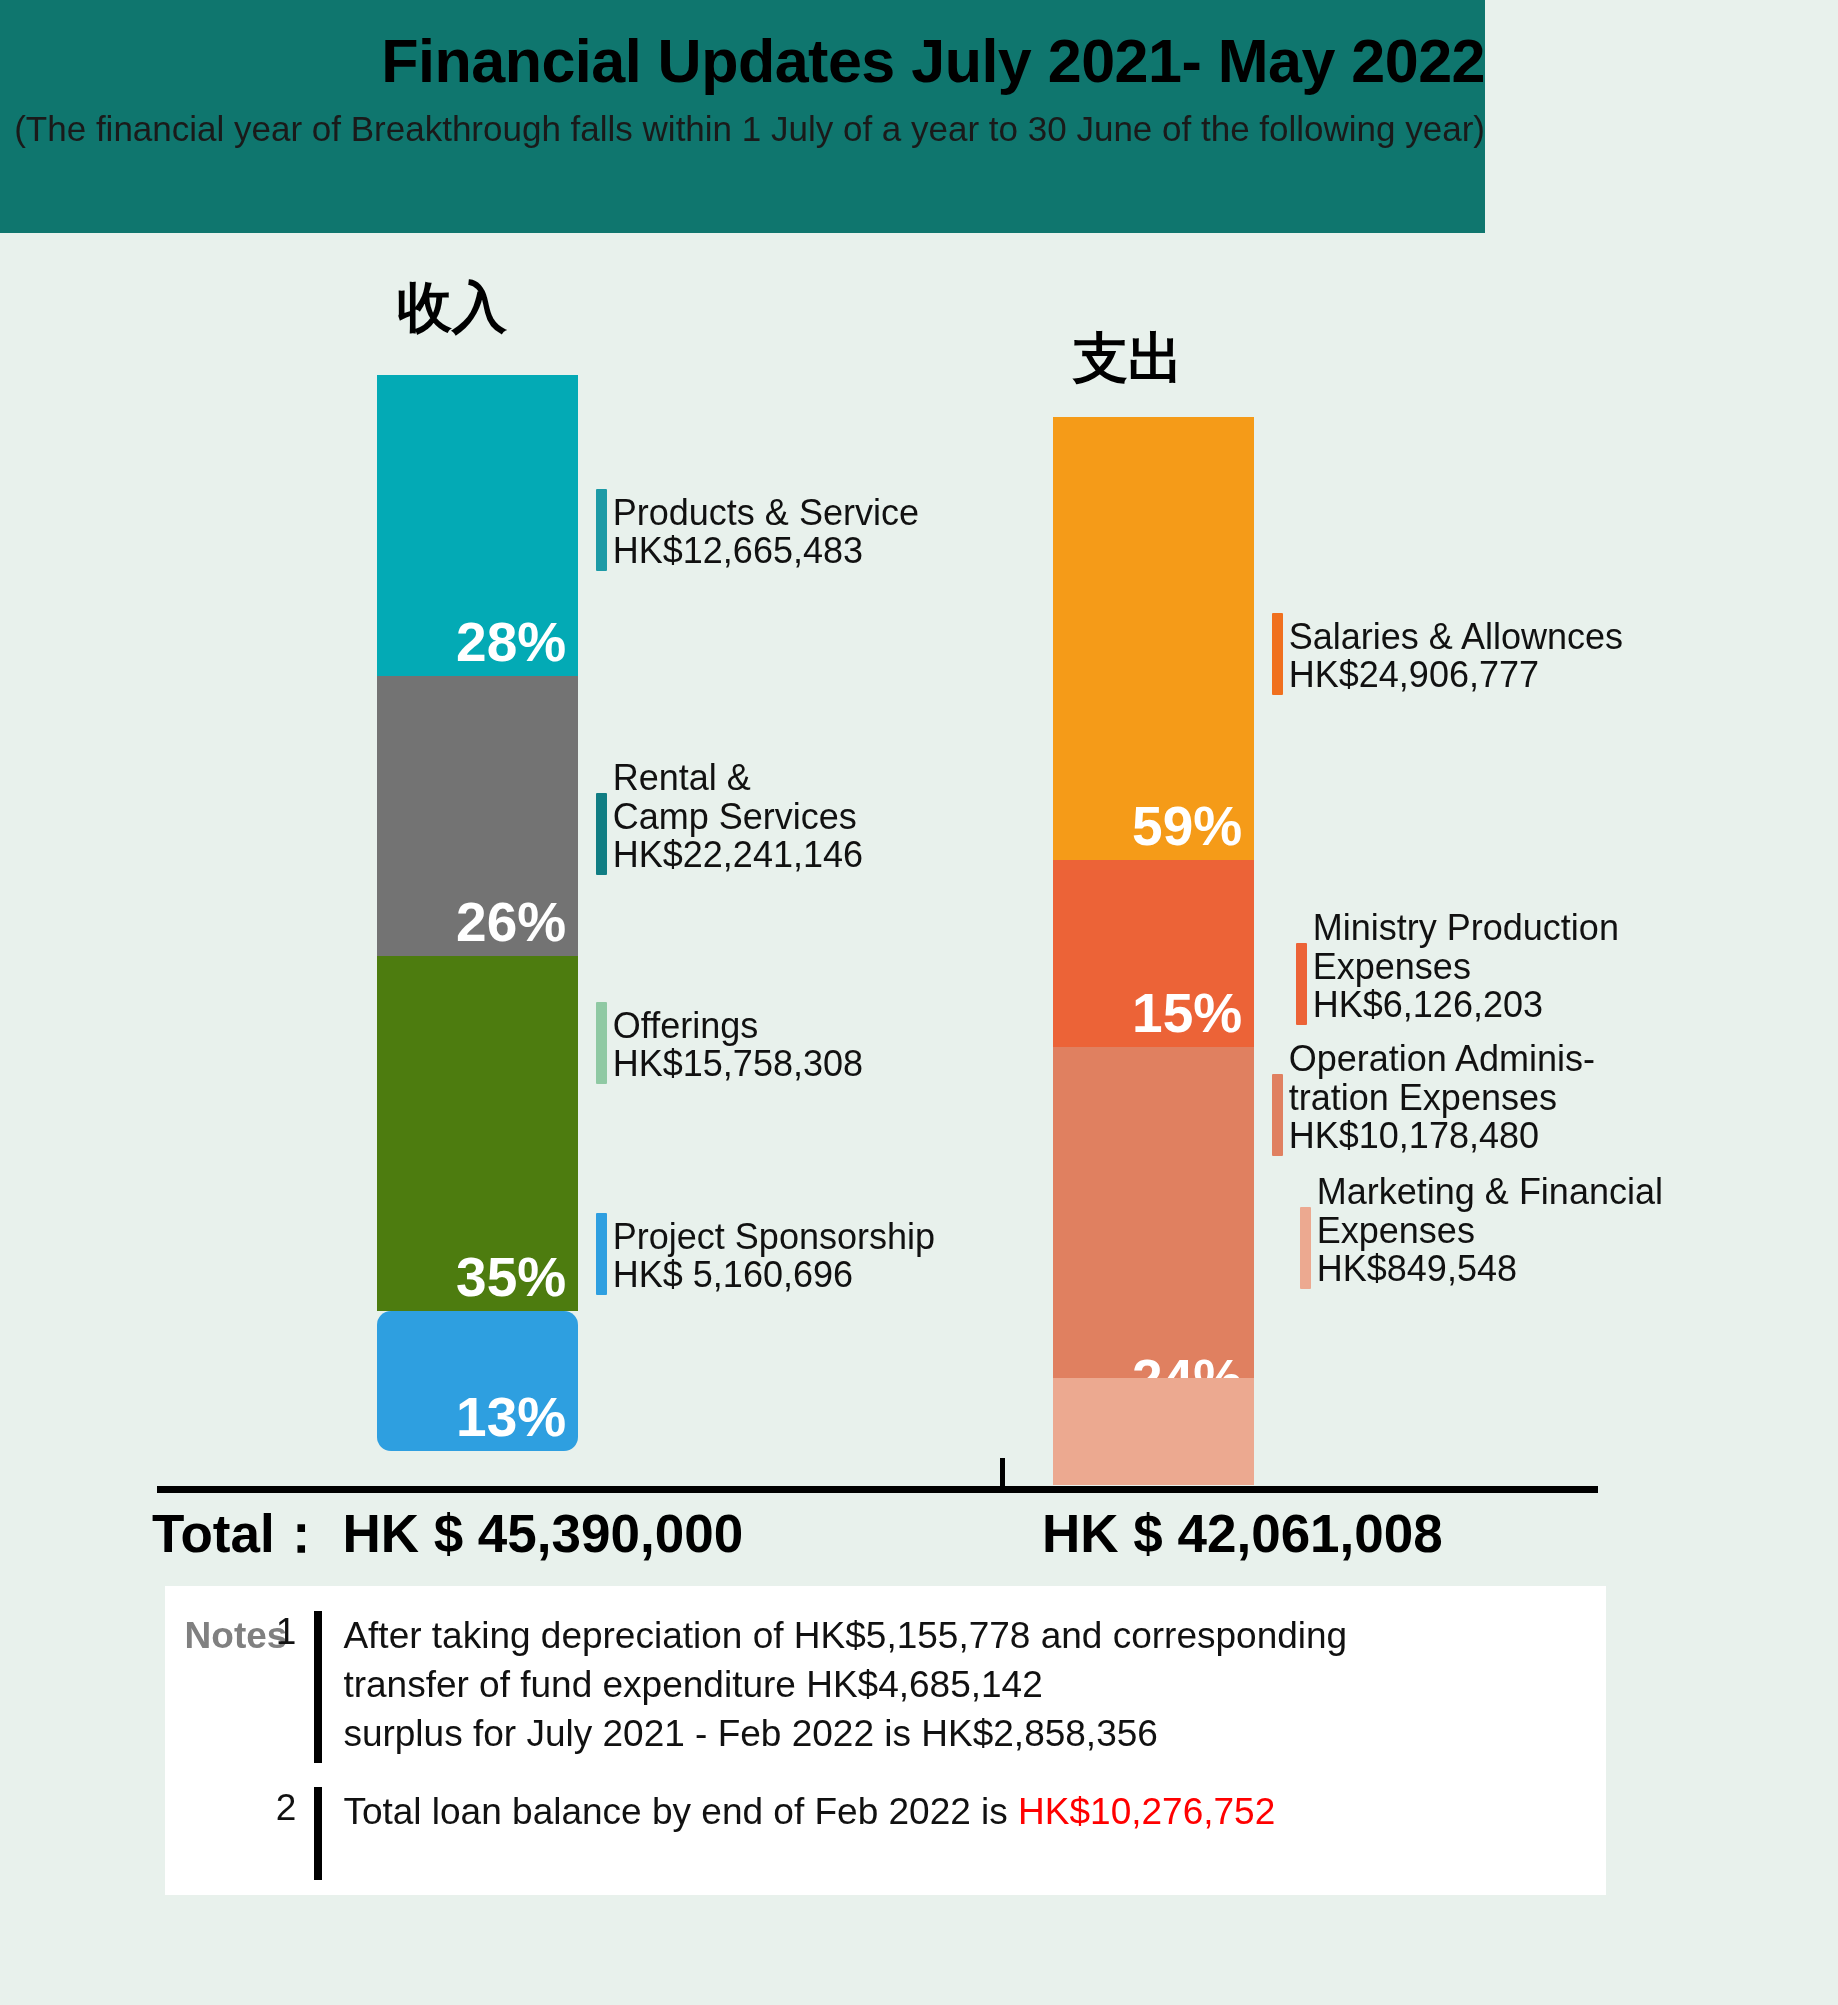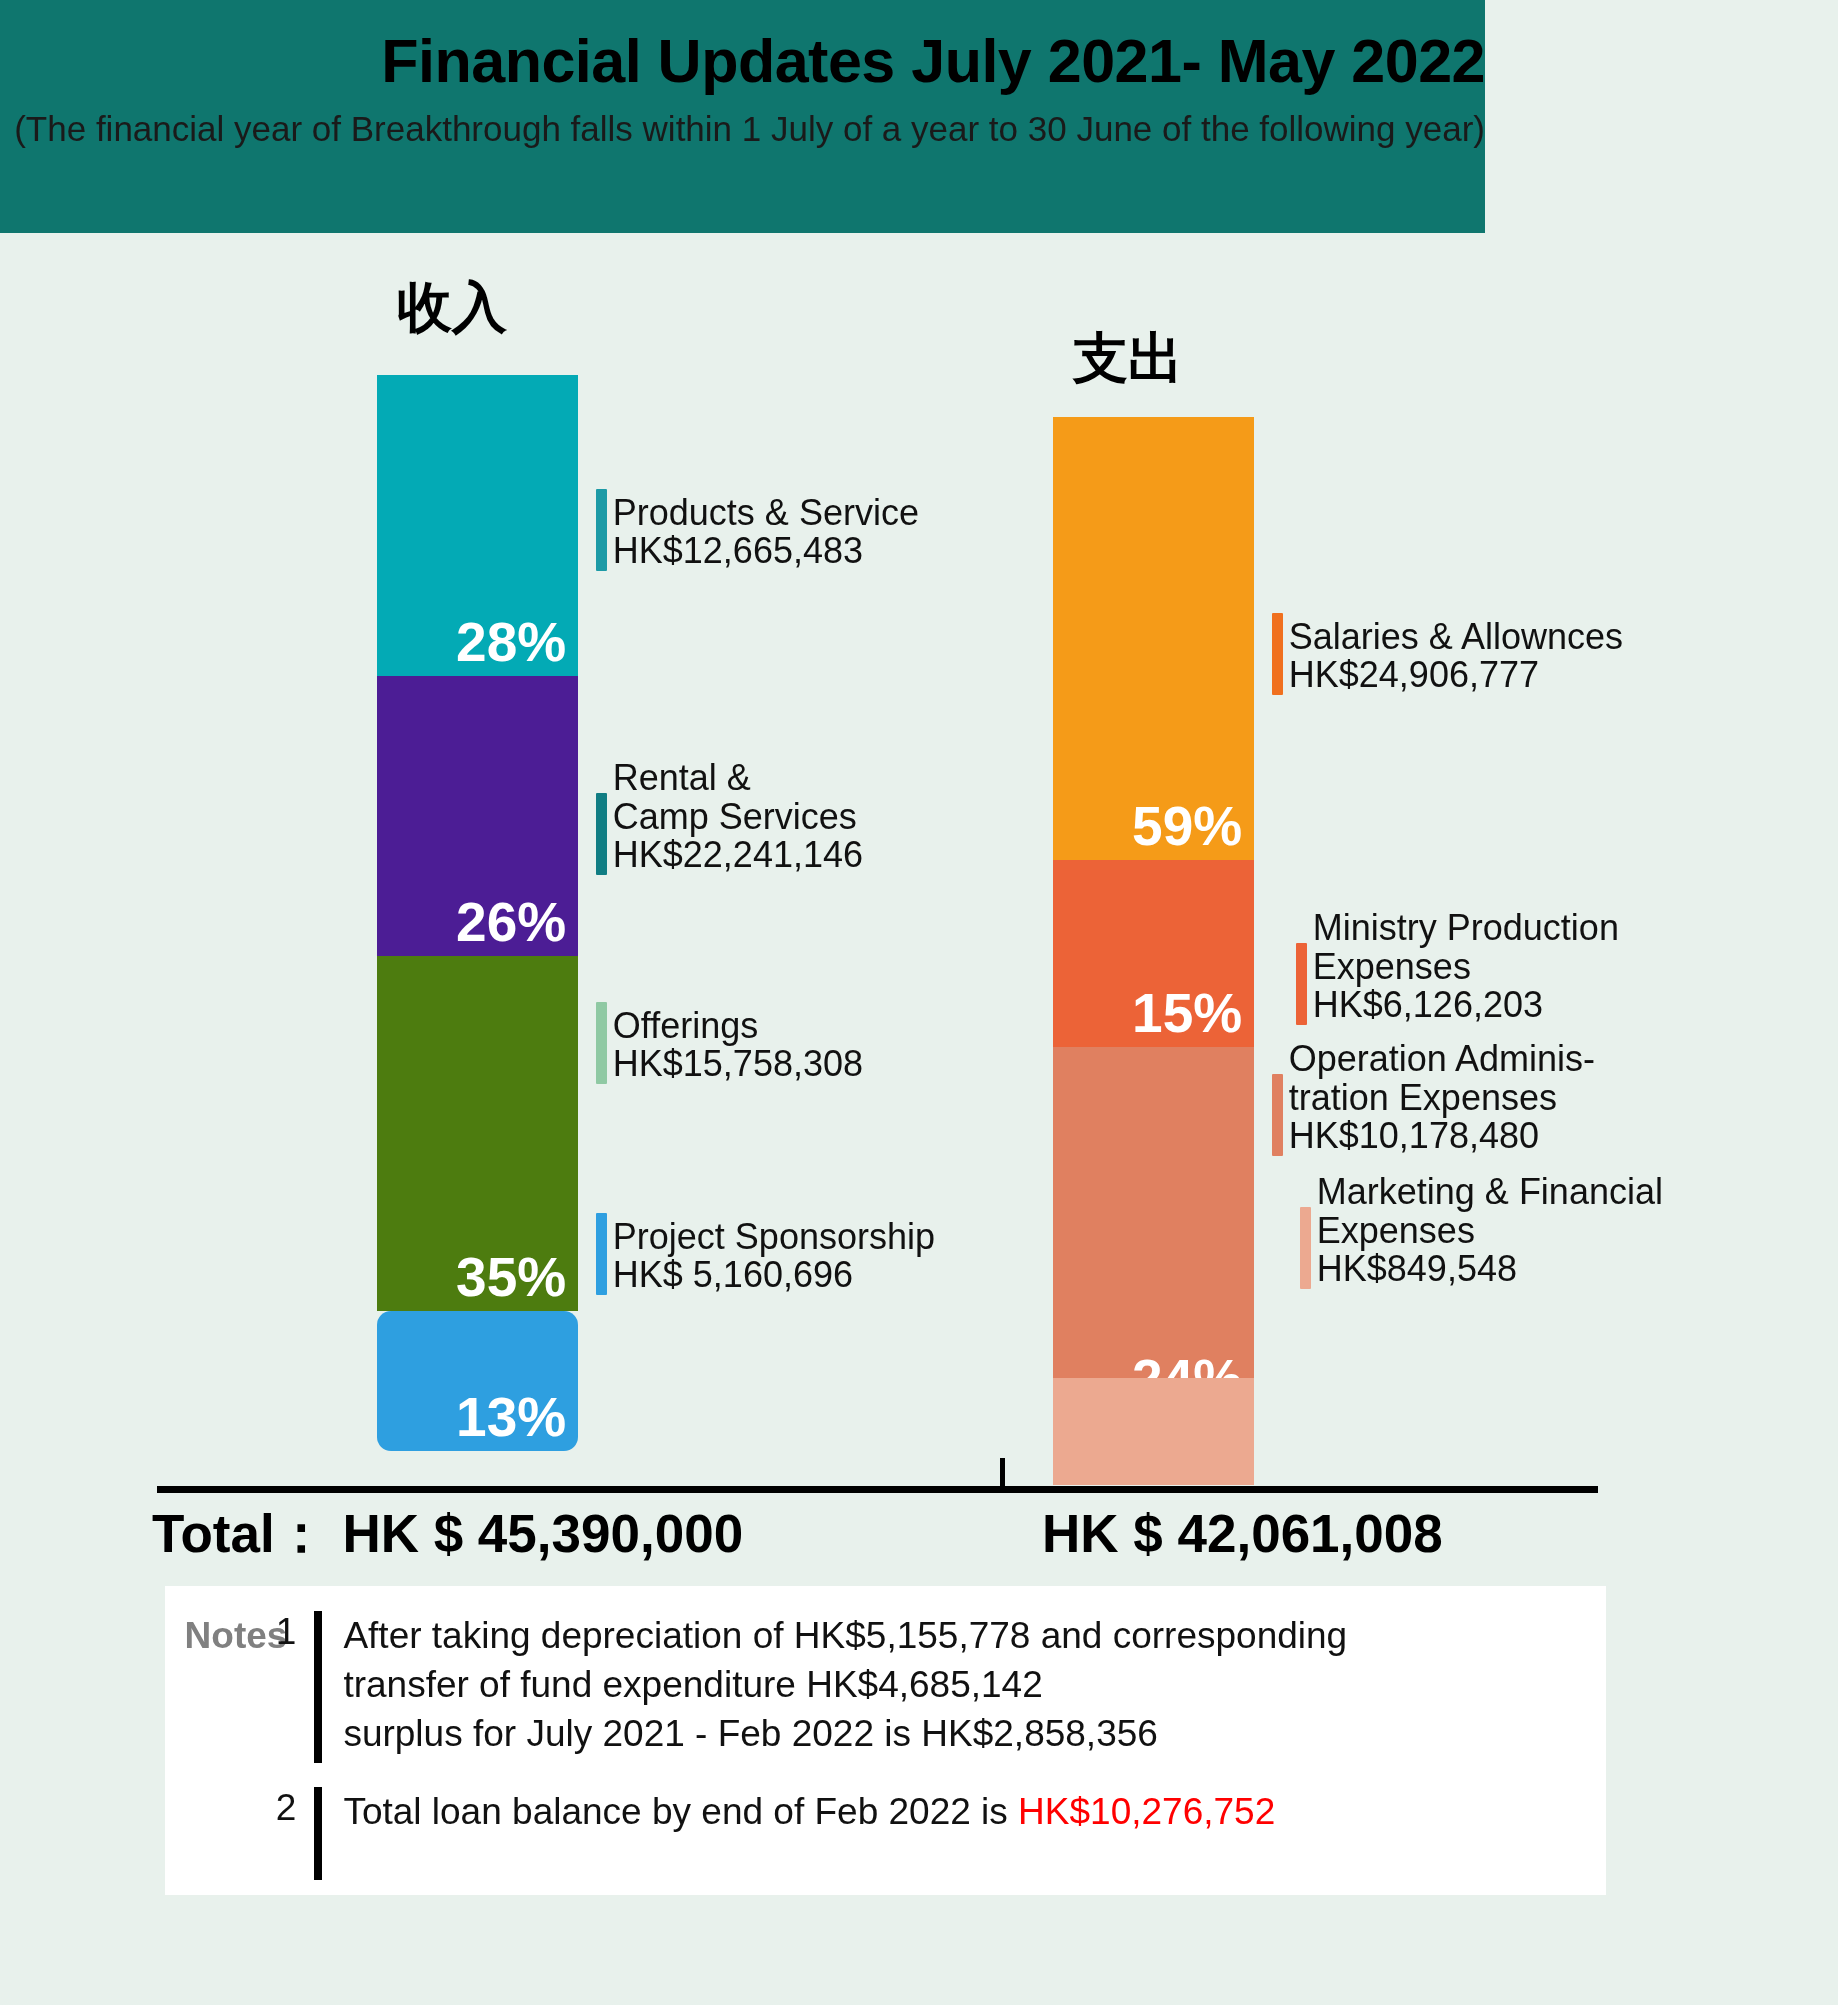--- a/index.html
+++ b/index.html
@@ -201,21 +201,21 @@
 
 <div id="chart-area">
 
   <div class="col-title" id="income-col-title">收入</div>
   <div class="col-title" id="expense-col-title">支出</div>
 
   <div class="stacked-bar" id="income-bar">
     <div class="bar-seg" style="height:28%;background:#03aab5;">
       <span class="seg-pct">28%</span>
     </div>
-    <div class="bar-seg" style="height:26%;background:#4c1d95;">
+    <div class="bar-seg" style="height:26%;background:#737373;">
       <span class="seg-pct">26%</span>
     </div>
     <div class="bar-seg" style="height:33%;background:#4d7c0f;">
       <span class="seg-pct">35%</span>
     </div>
     <div class="bar-seg" style="height:13%;background:#2e9fe0;border-radius:14px;">
       <span class="seg-pct">13%</span>
     </div>
   </div>
 

